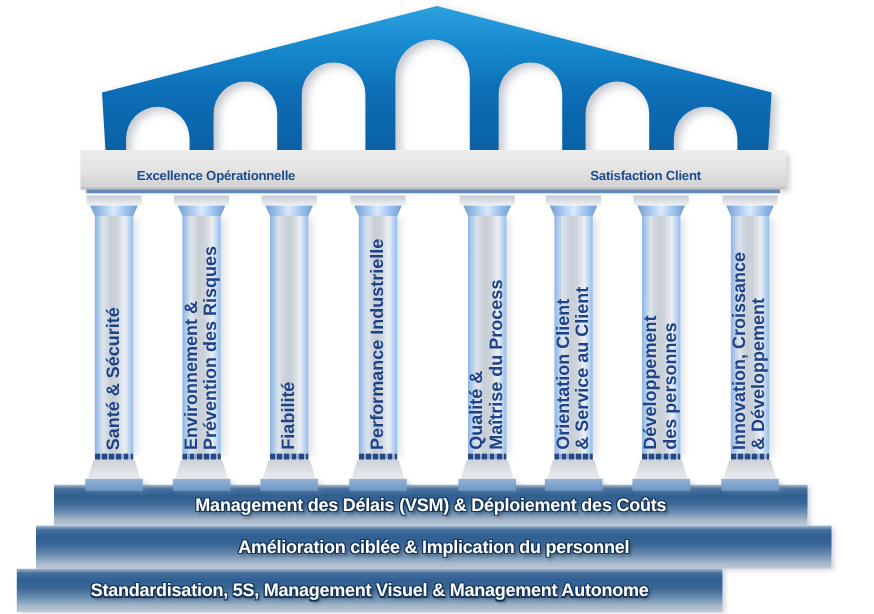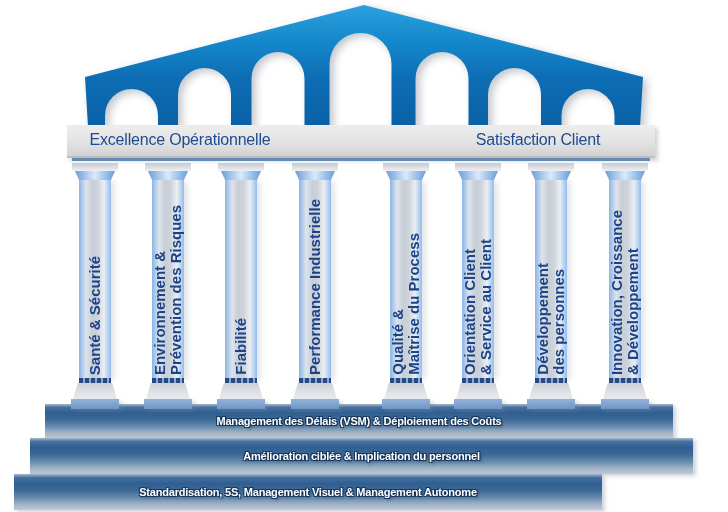--- a/index.html
+++ b/index.html
@@ -9,21 +9,21 @@
 
   
   .roof-svg{position:absolute;left:0;top:0;z-index:1;
             filter:drop-shadow(4px 3px 4px rgba(115,125,140,.45));}
 
   
   .entablature{position:absolute;left:67px;top:125px;width:588px;height:31px;z-index:3;
     background:linear-gradient(180deg,#ededed 0%,#e3e3e3 55%,#d2d2d2 100%);
     border-bottom:2px solid #bdbdbd;
     box-shadow:3px 3px 4px rgba(125,135,150,.35);}
-  .ent-label{position:absolute;top:6px;font-size:16px;font-weight:normal;
+  .ent-label{position:absolute;top:16px;font-size:11px;font-weight:bold;
     color:#1d4b8f;white-space:nowrap;transform:translateX(-50%);letter-spacing:-.2px;}
   .ent-left{left:113px;}
   .ent-right{left:471px;}
 
   
   .beam{position:absolute;left:72px;top:157px;width:578px;height:4px;
         background:#5d8cc0;z-index:2;}
 
   
   .pillar{position:absolute;top:161px;width:48px;height:248px;z-index:2;}
@@ -48,21 +48,21 @@
     writing-mode:vertical-rl;white-space:pre-line;
     font-size:15px;line-height:16px;font-weight:bold;color:#1d4287;}
 
   
   .step{position:absolute;display:flex;align-items:center;justify-content:center;
     background:linear-gradient(180deg,#a6bacd 0%,#46709e 10%,#2f5f92 26%,#3b6795 45%,#6c8fb2 68%,#a3b5c8 85%,#bdc9d6 100%);
     box-shadow:3px 2px 4px rgba(120,130,148,.35);}
   .step1{left:45px;top:404px;width:628px;height:34px;z-index:1;}
   .step2{left:30px;top:438px;width:663px;height:36px;z-index:1;}
   .step3{left:14px;top:474px;width:588px;height:36px;z-index:1;}
-  .step-label{font-size:11px;font-weight:bold;color:#ffffff;white-space:nowrap;
+  .step-label{font-size:15px;font-weight:bold;color:#ffffff;white-space:nowrap;
     letter-spacing:-.2px;
     text-shadow:-1px -1px 0 #16355a,1px -1px 0 #16355a,-1px 1px 0 #16355a,
                 1px 1px 0 #16355a,2px 2px 3px rgba(0,0,0,.4);}
 </style>
 </head>
 <body>
 
 <div class="stage">
 
   <svg class="roof-svg" width="728" height="160" viewBox="0 0 728 160">

